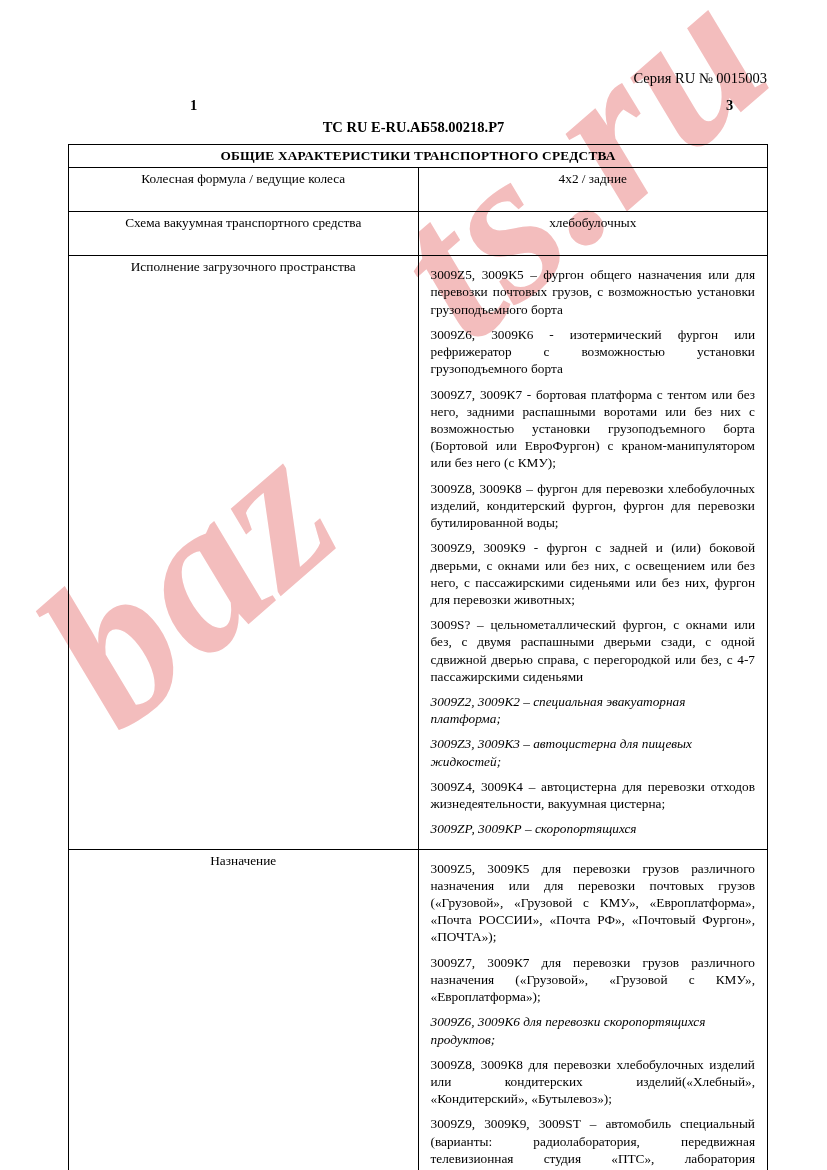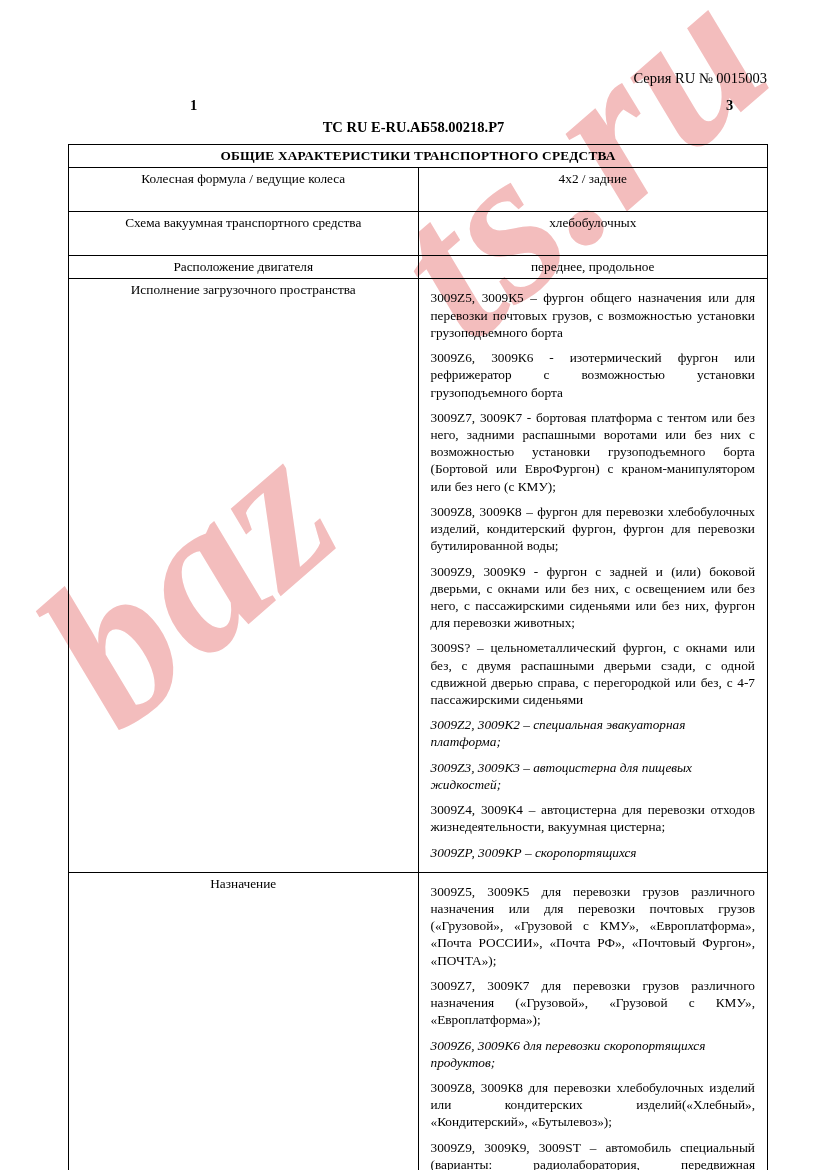--- a/index.html
+++ b/index.html
@@ -171,24 +171,20 @@
         <tr>
           <td class="lbl tall">Колесная формула / ведущие колеса</td>
           <td class="val-c tall">4х2 / задние</td>
         </tr>
 
         <tr>
           <td class="lbl tall">Схема вакуумная транспортного средства</td>
           <td class="val-c tall">хлебобулочных</td>
         </tr>
 
-        <tr>
-          <td class="lbl">Расположение двигателя</td>
-          <td class="val-c">переднее, продольное</td>
-        </tr>
 
         <tr>
           <td class="lbl">Исполнение загрузочного пространства</td>
           <td class="val-j">
             <p class="pline">3009Z5, 3009К5 – фургон общего назначения или для перевозки почтовых грузов, с возможностью установки грузоподъемного борта</p>
             <p class="pline">3009Z6, 3009К6 - изотермический фургон или рефрижератор с возможностью установки грузоподъемного борта</p>
             <p class="pline">3009Z7, 3009К7 - бортовая платформа с тентом или без него, задними распашными воротами или без них с возможностью установки грузоподъемного борта (Бортовой или ЕвроФургон) с краном-манипулятором или без него (с КМУ);</p>
             <p class="pline">3009Z8, 3009К8 – фургон для перевозки хлебобулочных изделий, кондитерский фургон, фургон для перевозки бутилированной воды;</p>
             <p class="pline">3009Z9, 3009К9 - фургон с задней и (или) боковой дверьми, с окнами или без них, с освещением или без него, с пассажирскими сиденьями или без них, фургон для перевозки животных;</p>
             <p class="pline">3009S? – цельнометаллический фургон, с окнами или без, с двумя распашными дверьми сзади, с одной сдвижной дверью справа, с перегородкой или без, с 4-7 пассажирскими сиденьями</p>

